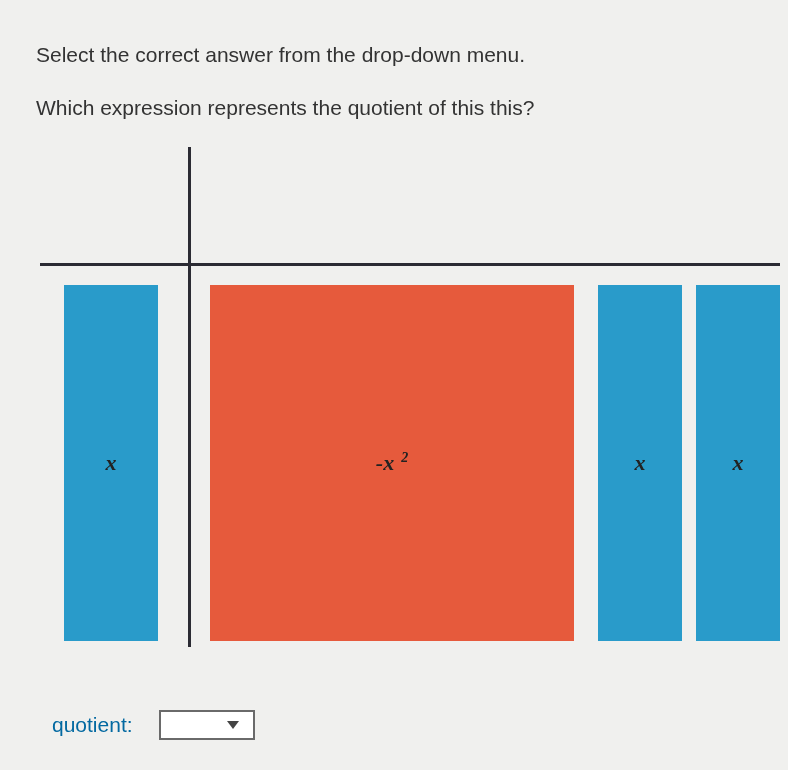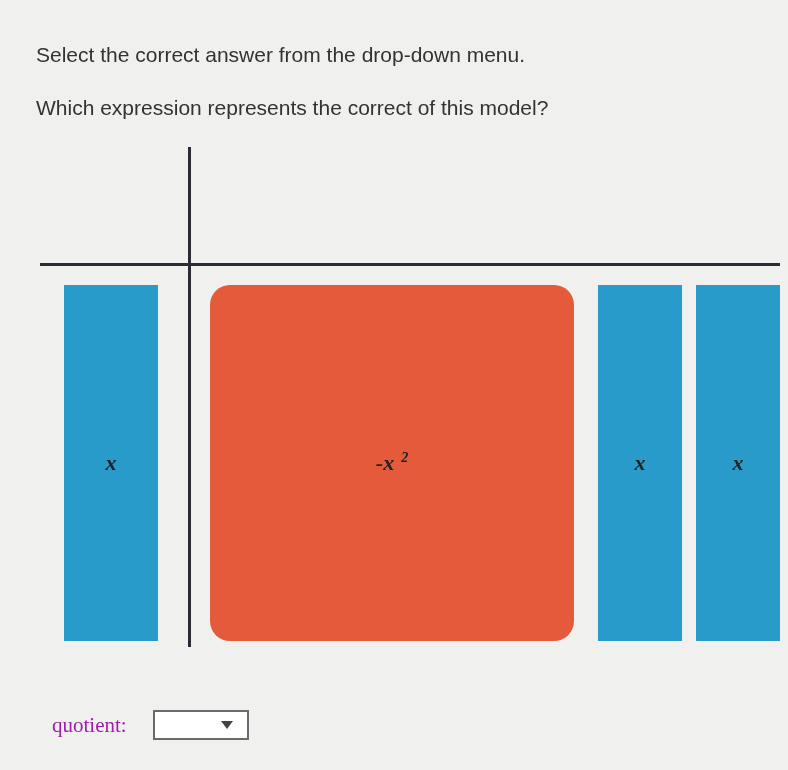--- a/index.html
+++ b/index.html
@@ -67,21 +67,20 @@
       top: 138px;
       width: 94px;
       height: 356px;
     }
     
     .t-big {
       left: 170px;
       top: 138px;
       width: 364px;
       height: 356px;
-      border-radius: 20px;
     }
     
     .t-r1 {
       left: 558px;
       top: 138px;
       width: 84px;
       height: 356px;
     }
     .t-r2 {
       left: 656px;
@@ -98,22 +97,21 @@
     .answer-row {
       position: absolute;
       left: 28px;
       bottom: 30px;
       display: flex;
       align-items: center;
       gap: 14px;
     }
     .answer-label {
       font-size: 21px;
-      color: #a21caf;
-      font-family: Liberation Serif, serif;
+      color: #0369a1;
     }
     .dd {
       width: 96px;
       height: 30px;
       border: 2px solid #6a6a6a;
       background: #ffffff;
       display: flex;
       align-items: center;
       justify-content: flex-end;
       padding-right: 8px;
@@ -123,21 +121,21 @@
       border-left: 6px solid transparent;
       border-right: 6px solid transparent;
       border-top: 8px solid #444;
     }
   </style>
 </head>
 <body>
 
 <div class="instruction">Select the correct answer from the drop-down menu.</div>
 
-<div class="question">Which expression represents the correct of this model?</div>
+<div class="question">Which expression represents the quotient of this this?</div>
 
 <div class="diagram">
   <div class="v-line"></div>
   <div class="h-line"></div>
 
   <div class="tile blue t-left">
     <span>x</span>
   </div>
 
   <div class="tile red t-big">

